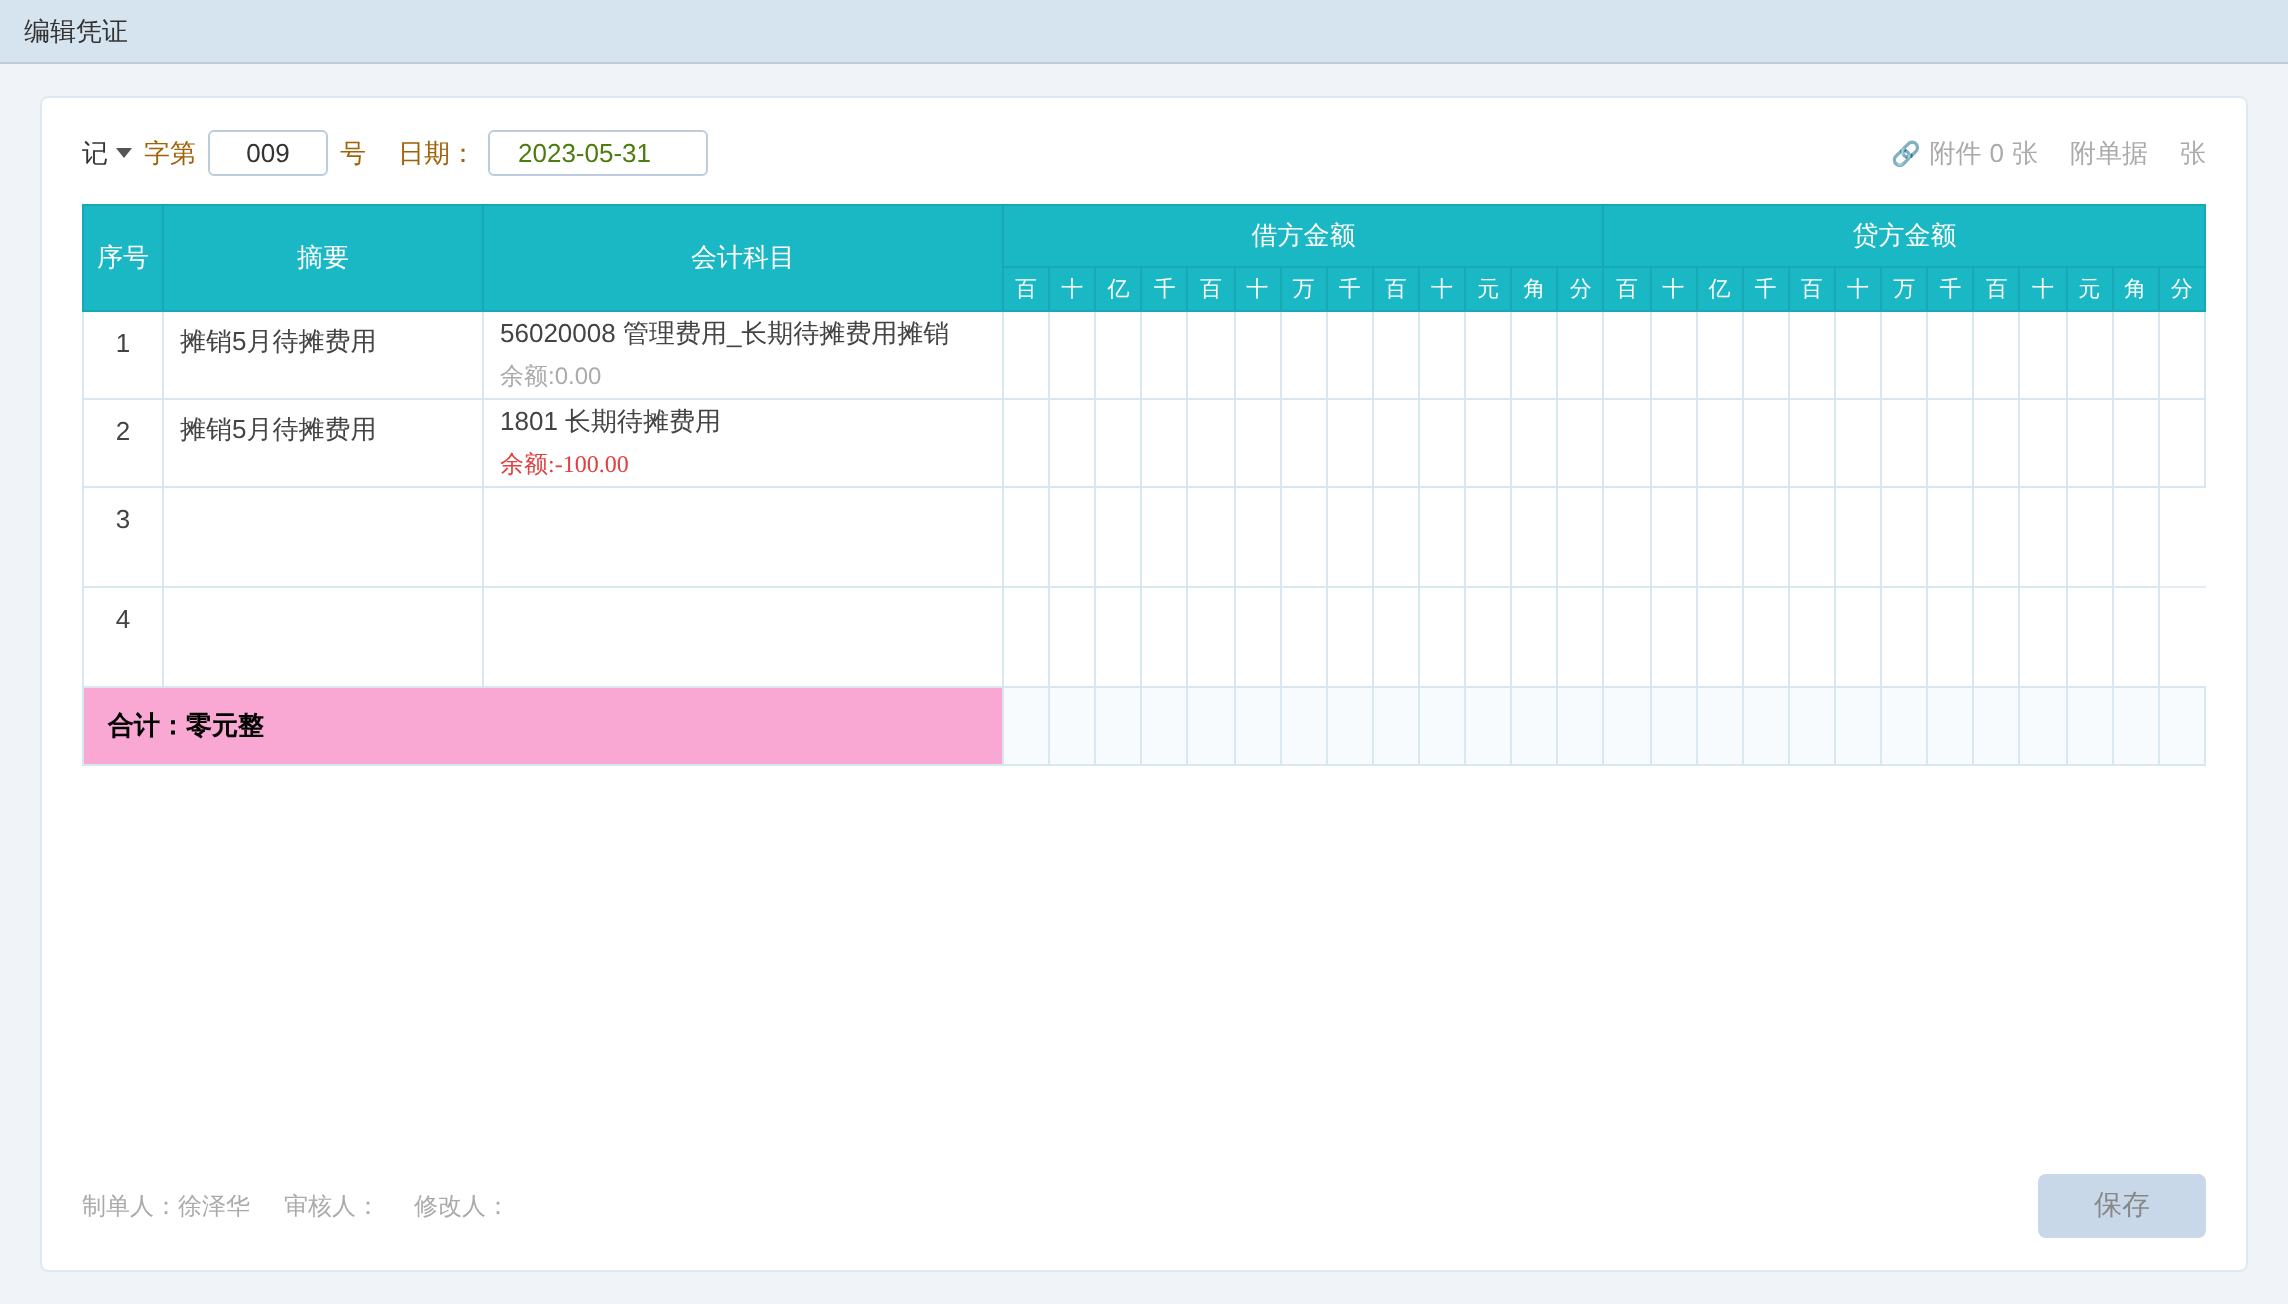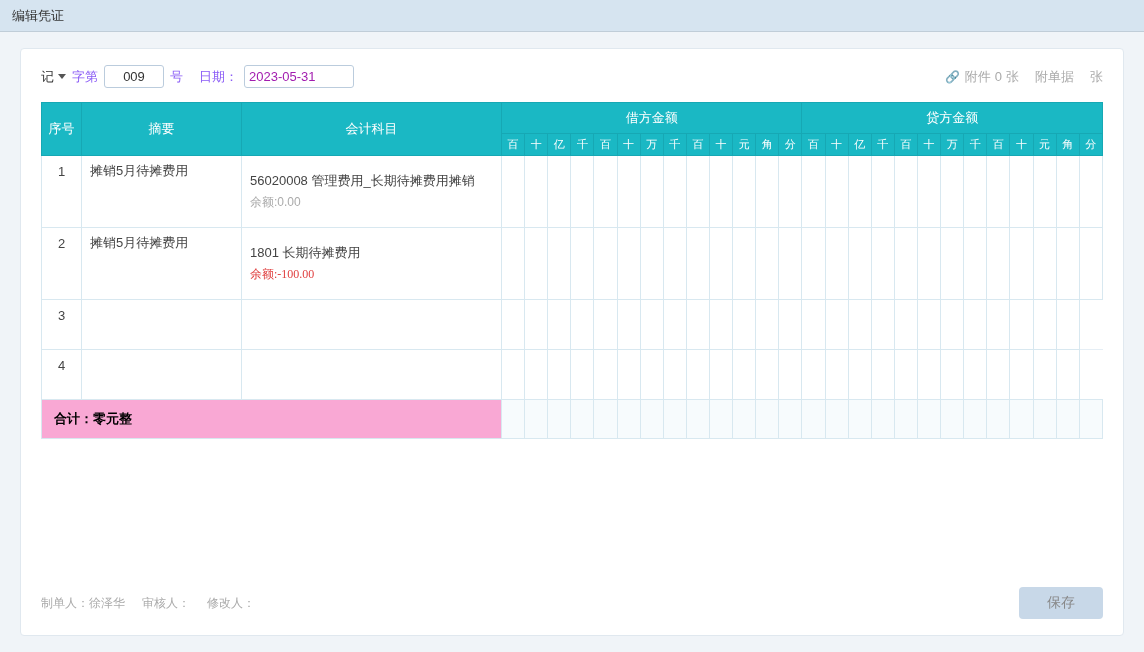--- a/index.html
+++ b/index.html
@@ -73,21 +73,21 @@
       gap: 16px;
       margin-bottom: 14px;
       flex-shrink: 0;
     }
     .form-group {
       display: flex;
       align-items: center;
       gap: 6px;
     }
     .form-label {
-      color: #8b5cf6;
+      color: #a16207;
       font-size: 13px;
     }
     .voucher-type-btn {
       background: none;
       border: none;
       color: #333;
       font-size: 13px;
       cursor: pointer;
       display: flex;
       align-items: center;
@@ -99,23 +99,23 @@
       padding: 3px 8px;
       font-size: 13px;
       color: #333;
       background: #fff;
       width: 60px;
       text-align: center;
     }
     .date-input {
       border: 1px solid #bcd;
       border-radius: 3px;
-      padding: 3px 4px;
-      font-size: 13px;
-      color: #a21caf;
+      padding: 3px 14px;
+      font-size: 13px;
+      color: #4d7c0f;
       background: #fff;
       width: 110px;
     }
     .attachment-area {
       margin-left: auto;
       display: flex;
       align-items: center;
       gap: 16px;
       color: #aaa;
       font-size: 13px;
@@ -178,21 +178,21 @@
       text-align: center;
       padding: 8px 4px;
       color: #444;
     }
     .cell-summary {
       padding: 6px 8px;
       color: #444;
       margin-top: 39px;
     }
     .cell-account {
-      padding: 16px 8px;
+      padding: 2px 8px;
       color: #444;
     }
     .cell-balance {
       font-size: 12px;
       color: #aaa;
       margin-top: 4px;
     }
     .cell-balance-negative {
       font-size: 12px;
       color: #e04040;

